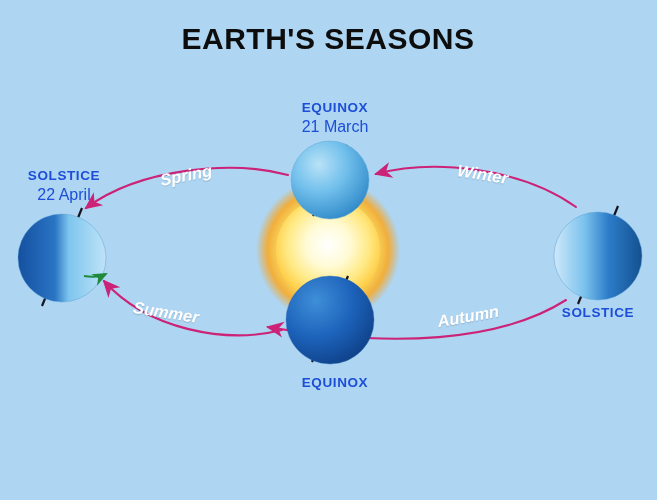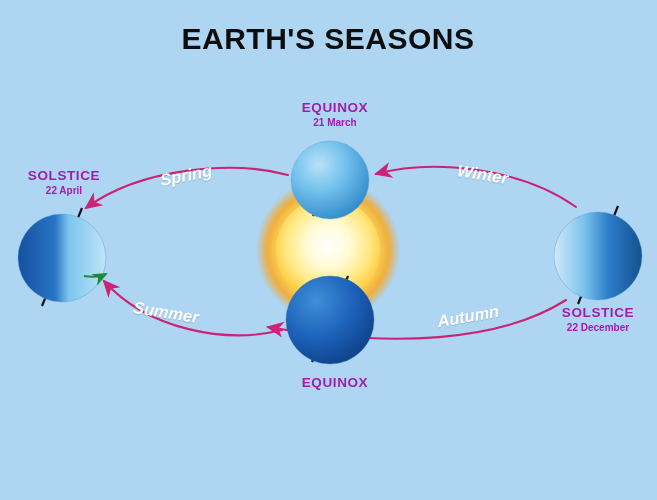--- a/index.html
+++ b/index.html
@@ -30,33 +30,33 @@
     top: 22px;
     width: 656px;
     text-align: center;
     font-size: 30px;
     font-weight: bold;
     color: #0d0d0d;
     letter-spacing: 0.5px;
   }
   .pos-label {
     text-align: center;
-    color: #a21caf;
+    color: #1d4ed8;
     line-height: 1.25;
   }
   .pos-label .nm {
     display: block;
     font-size: 13.5px;
     font-weight: bold;
     letter-spacing: 0.6px;
   }
   .pos-label .dt {
     display: block;
-    font-size: 10px;
-    font-weight: bold;
+    font-size: 16px;
+    font-weight: normal;
   }
   #lbl-equinox-march { left: 270px; top: 100px; width: 130px; }
   #lbl-equinox-sept  { left: 270px; top: 375px; width: 130px; }
   #lbl-solstice-june { left: 8px;   top: 168px; width: 112px; }
   #lbl-solstice-dec  { left: 540px; top: 305px; width: 116px; }
 
   .season {
     color: #ffffff;
     font-size: 16.5px;
     font-weight: bold;
@@ -219,21 +219,20 @@
     <span class="nm">SOLSTICE</span>
     <span class="dt">22 April</span>
   </div>
 
   <div class="txt pos-label" id="lbl-equinox-sept">
     <span class="nm">EQUINOX</span>
   </div>
 
   <div class="txt pos-label" id="lbl-solstice-dec">
     <span class="nm">SOLSTICE</span>
-    <span class="dt">22 December</span>
   </div>
 
   <div class="txt season" id="season-spring">Spring</div>
   <div class="txt season" id="season-winter">Winter</div>
   <div class="txt season" id="season-summer">Summer</div>
   <div class="txt season" id="season-autumn">Autumn</div>
 
 </div>
 
 </body></html>

